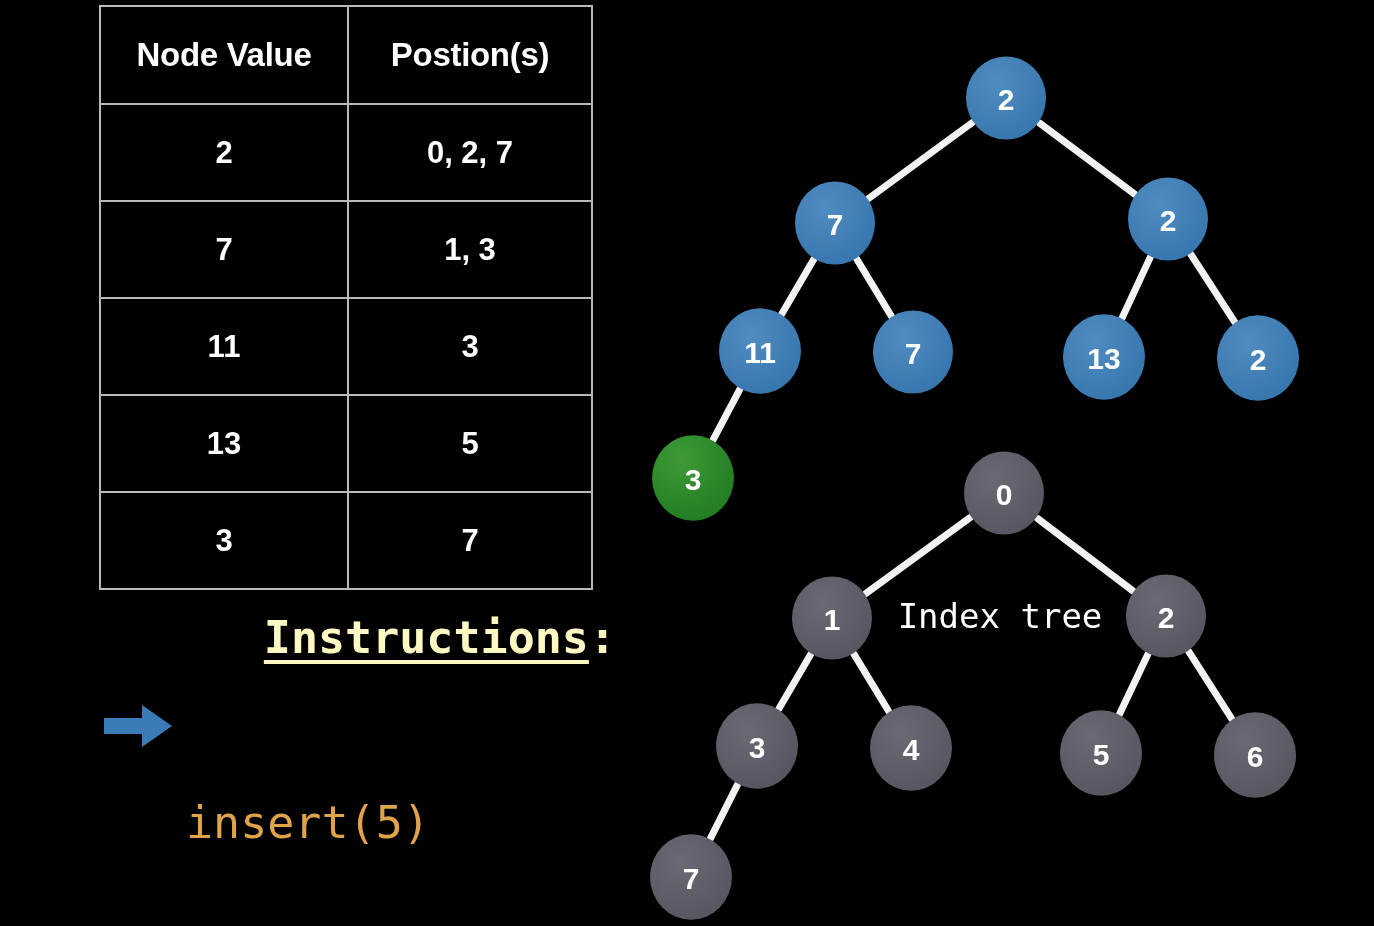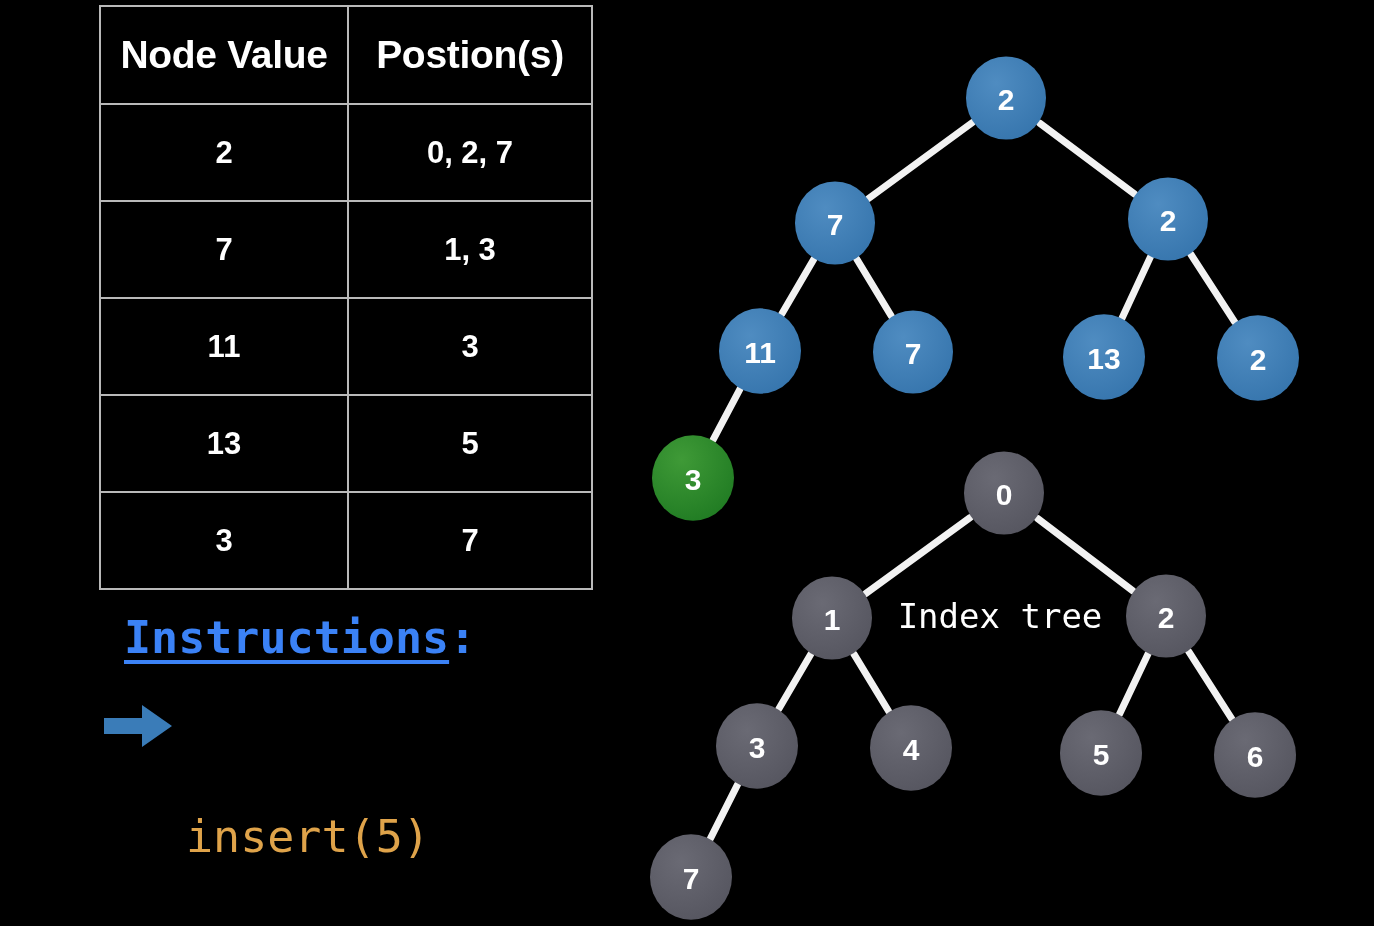--- a/index.html
+++ b/index.html
@@ -38,21 +38,21 @@
     border: 2px solid #b9b9b9;
     color: #ffffff;
     text-align: center;
     font-weight: bold;
     font-family: "Liberation Sans", sans-serif;
     background: #000000;
     padding: 0;
   }
   #value-position-table th {
     height: 96px;
-    font-size: 39px;
+    font-size: 33px;
     letter-spacing: -0.3px;
     margin-left: 16px;
   }
   #value-position-table td {
     height: 95px;
     font-size: 31px;
   }
   #value-position-table col.c1 { width: 248px; }
   #value-position-table col.c2 { width: 244px; }
   tr.row-highlight td {
@@ -63,24 +63,25 @@
   #instructions-block {
     position: absolute;
     left: 96px;
     top: 612px;
     width: 520px;
   }
   #instructions-heading {
     font-family: "DejaVu Sans Mono", "Liberation Mono", monospace;
     font-weight: bold;
     font-size: 45px;
-    color: #3b82f6;
-    margin: 0 0 20px 28px;
+    color: #fef9c3;
+    margin: 0 0 6px 28px;
     line-height: 1.15;
     white-space: pre;
+    text-align: right;
   }
   #instructions-heading .underlined {
     text-decoration: underline;
     text-decoration-thickness: 4px;
     text-underline-offset: 7px;
   }
   #instruction-list {
     position: relative;
     margin: 0;
     padding: 0;

